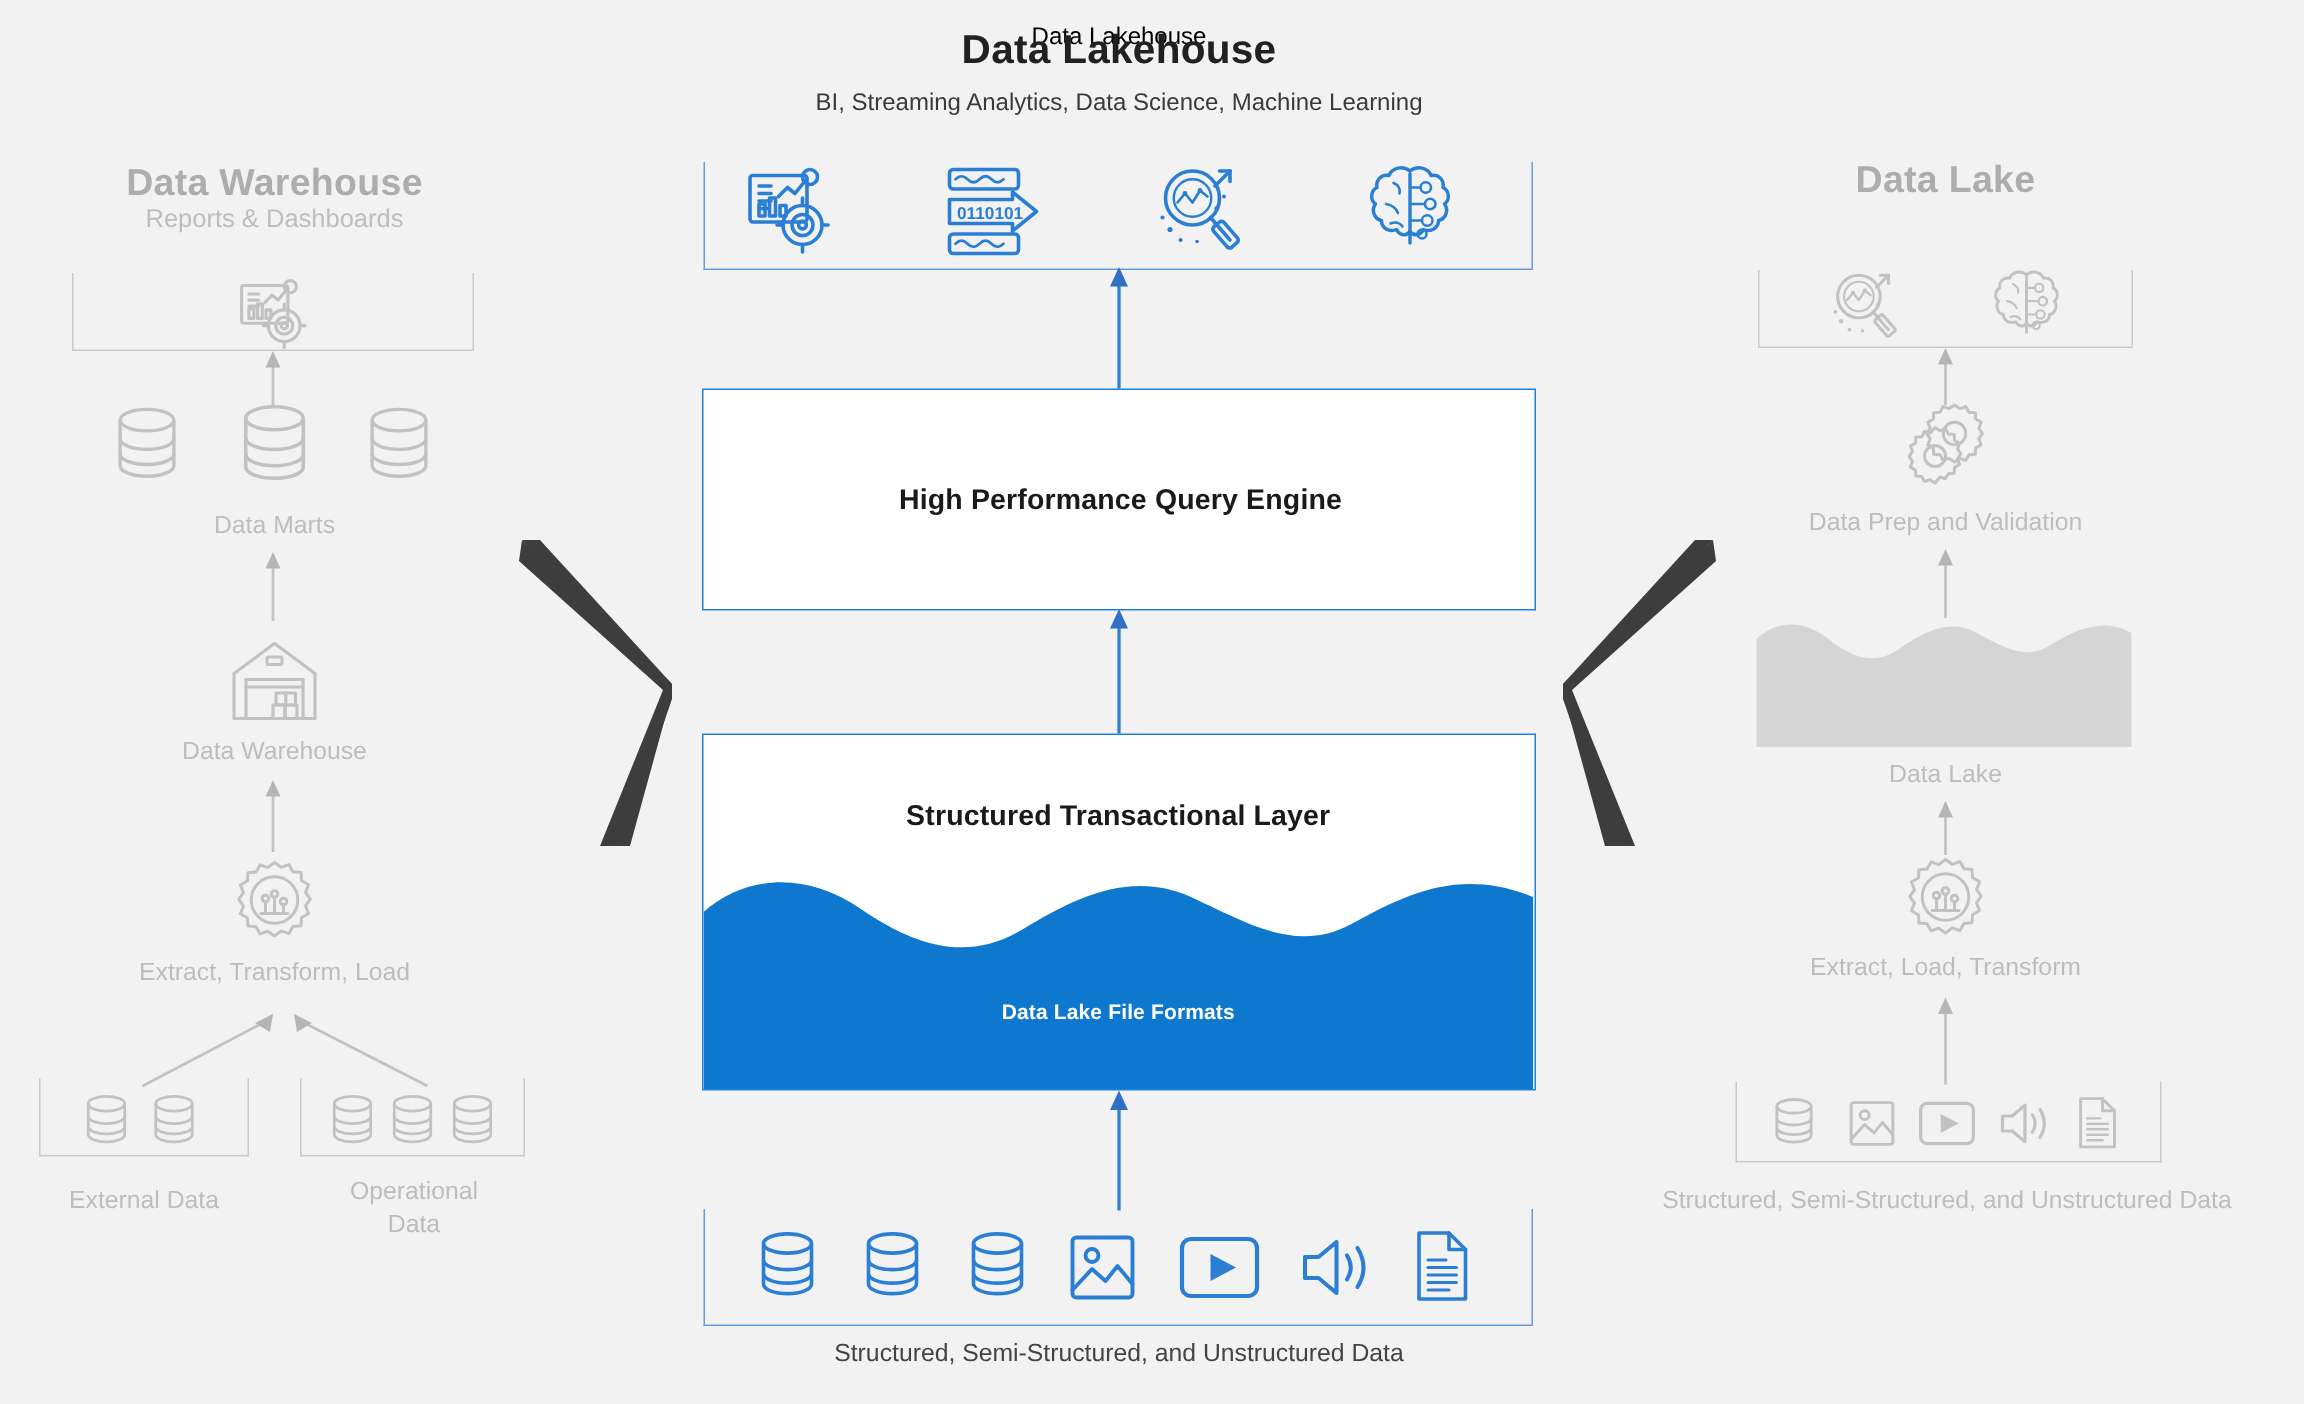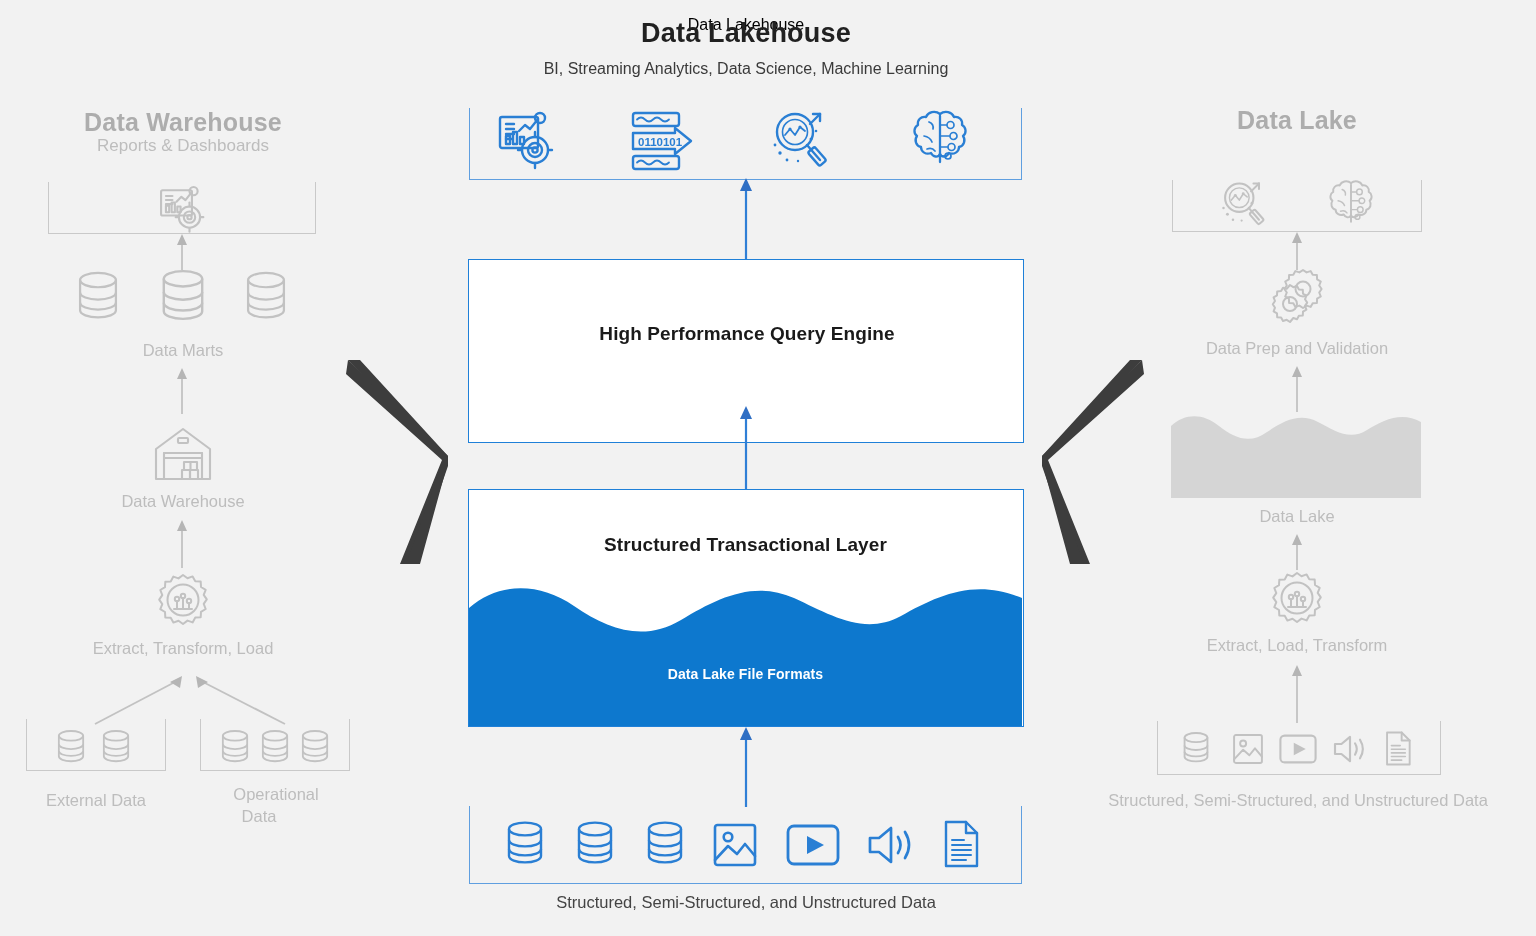--- a/index.html
+++ b/index.html
@@ -129,21 +129,21 @@
       <path d="M31 39h8M39 39a3.5 3.5 0 1 0 7 0a3.5 3.5 0 1 0 -7 0" stroke-width="1.7"></path>
       <path d="M31 48h5M36 48a3 3 0 1 0 6 0a3 3 0 1 0 -6 0" stroke-width="1.7"></path>
     </svg>
   </div>
 
   <svg class="abs" style="left:736px;top:178px;" width="20" height="84">
     <line x1="10" y1="84" x2="10" y2="10" stroke="#2f7fd6" stroke-width="2.2"></line>
     <polygon points="10,0 16,13 4,13" fill="#2f6fc4"></polygon>
   </svg>
 
-  <div class="abs panel" style="left:468px;top:259px;width:556px;height:184px;">
+  <div class="abs panel" style="left:468px;top:259px;width:556px;height:148px;">
     <div class="abs ctr panel-title" style="left:0;top:63px;width:556px;">High Performance Query Engine</div>
   </div>
 
   <svg class="abs" style="left:736px;top:406px;" width="20" height="84">
     <line x1="10" y1="84" x2="10" y2="10" stroke="#2f7fd6" stroke-width="2.2"></line>
     <polygon points="10,0 16,13 4,13" fill="#2f6fc4"></polygon>
   </svg>
 
   <div class="abs panel wave-panel" style="left:468px;top:489px;width:556px;height:238px;">
     <svg class="abs" style="left:0;bottom:0;" width="553" height="150" viewBox="0 0 553 150" preserveAspectRatio="none">
@@ -361,21 +361,21 @@
   </div>
   <div class="abs" style="left:299px;top:729px;width:32px;height:38px;">
     <svg width="32" height="38" viewBox="0 0 42 50" fill="none" stroke="#c2c2c2" stroke-width="2.4" stroke-linejoin="round">
       <ellipse cx="21" cy="9" rx="16" ry="6.4"></ellipse>
       <path d="M5 9v27c0 3.6 7.2 6.4 16 6.4s16-2.8 16-6.4V9"></path>
       <path d="M5 20c0 3.6 7.2 6.4 16 6.4s16-2.8 16-6.4"></path>
       <path d="M5 29c0 3.6 7.2 6.4 16 6.4s16-2.8 16-6.4"></path>
     </svg>
   </div>
   <div class="abs ctr lbl-gray" style="left:190px;top:784px;width:172px;">Operational</div>
-  <div class="abs ctr lbl-gray" style="left:173px;top:806px;width:172px;">Data</div>
+  <div class="abs ctr lbl-gray" style="left:190px;top:806px;width:172px;">Data</div>
 
   <div class="abs bracket bracket-gray" style="left:1172px;top:180px;width:250px;height:52px;"></div>
 
   <div class="abs" style="left:1218px;top:178px;width:52px;height:52px;">
     <svg width="52" height="52" viewBox="0 0 66 64" fill="none" stroke="#c2c2c2" stroke-width="2.6" stroke-linecap="round" stroke-linejoin="round">
       <circle cx="27" cy="24" r="18"></circle>
       <circle cx="27" cy="24" r="12.5" stroke-width="1.8"></circle>
       <polyline points="17,27 22,21 27,27 32,19 37,23" stroke-width="2"></polyline>
       <circle cx="22" cy="21" r="1.8" fill="#c2c2c2" stroke="none"></circle>
       <circle cx="32" cy="19" r="1.8" fill="#c2c2c2" stroke="none"></circle>

